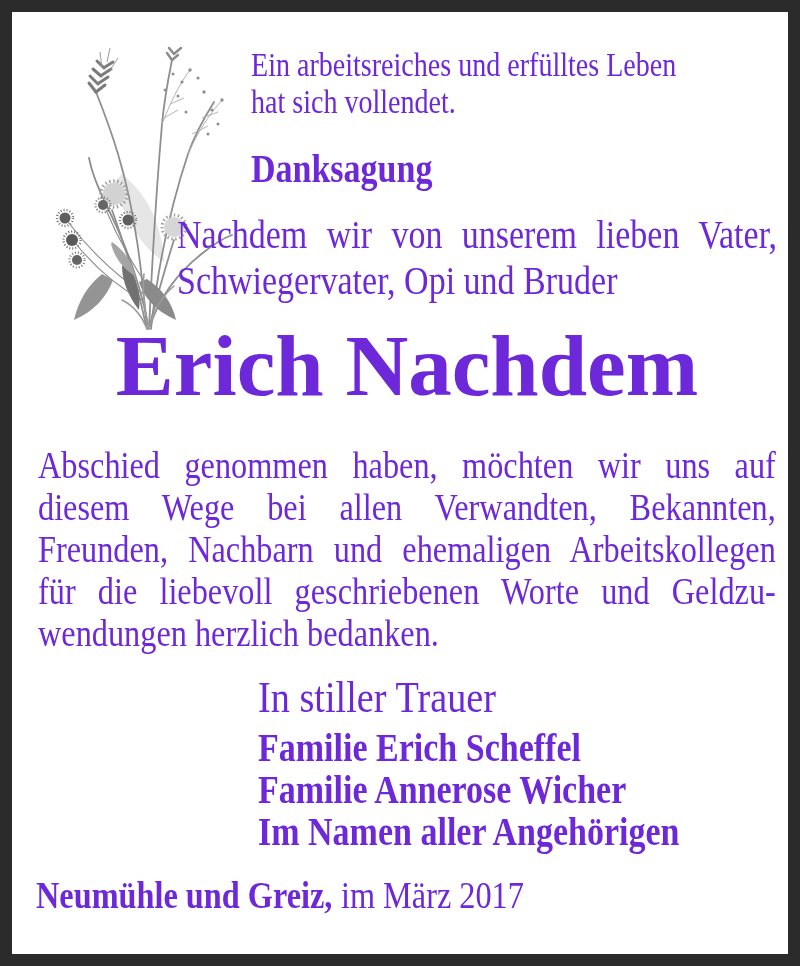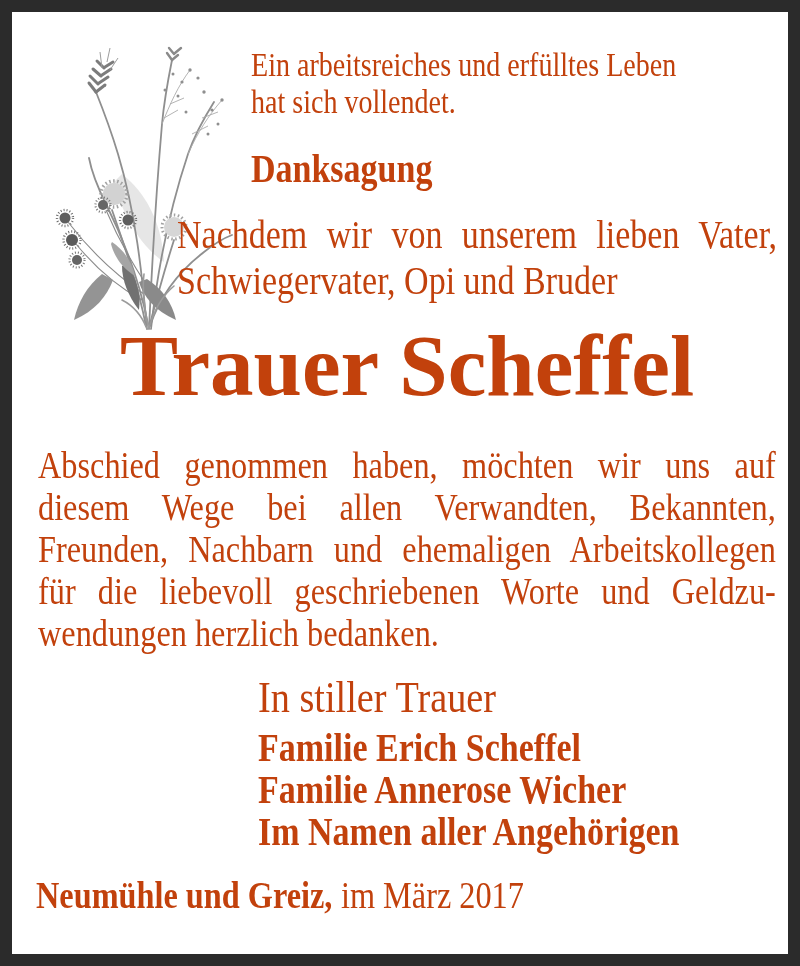--- a/index.html
+++ b/index.html
@@ -9,21 +9,21 @@
   }
   .page {
     position: relative;
     width: 800px;
     height: 966px;
     box-sizing: border-box;
     border: 12px solid #2b2b2b;
     background: #ffffff;
     overflow: hidden;
     font-family: "Liberation Serif", "DejaVu Serif", serif;
-    color: #c2410c;
+    color: #6d28d9;
   }
   .abs { position: absolute; }
   
   .cond { transform: scaleX(0.85); transform-origin: 0 0; }
   .jline { text-align: justify; text-align-last: justify; }
   .lline { text-align: left; text-align-last: left; }
 
   .flower {
     left: 40px; top: 22px;
     width: 200px; height: 300px;
@@ -171,21 +171,21 @@
     <div class="lline">hat sich vollendet.</div>
   </div>
 
   <div class="abs heading cond">Danksagung</div>
 
   <div class="abs intro cond">
     <div class="jline">Nachdem wir von unserem lieben Vater,</div>
     <div class="lline">Schwiegervater, Opi und Bruder</div>
   </div>
 
-  <div class="abs name">Trauer Scheffel</div>
+  <div class="abs name">Erich Nachdem</div>
 
   <div class="abs bodytext cond">
     <div class="jline">Abschied genommen haben, möchten wir uns auf</div>
     <div class="jline">diesem Wege bei allen Verwandten, Bekannten,</div>
     <div class="jline">Freunden, Nachbarn und ehemaligen Arbeitskollegen</div>
     <div class="jline">für die liebevoll geschriebenen Worte und Geldzu-</div>
     <div class="lline">wendungen herzlich bedanken.</div>
   </div>
 
   <div class="abs mourning cond">In stiller Trauer</div>

